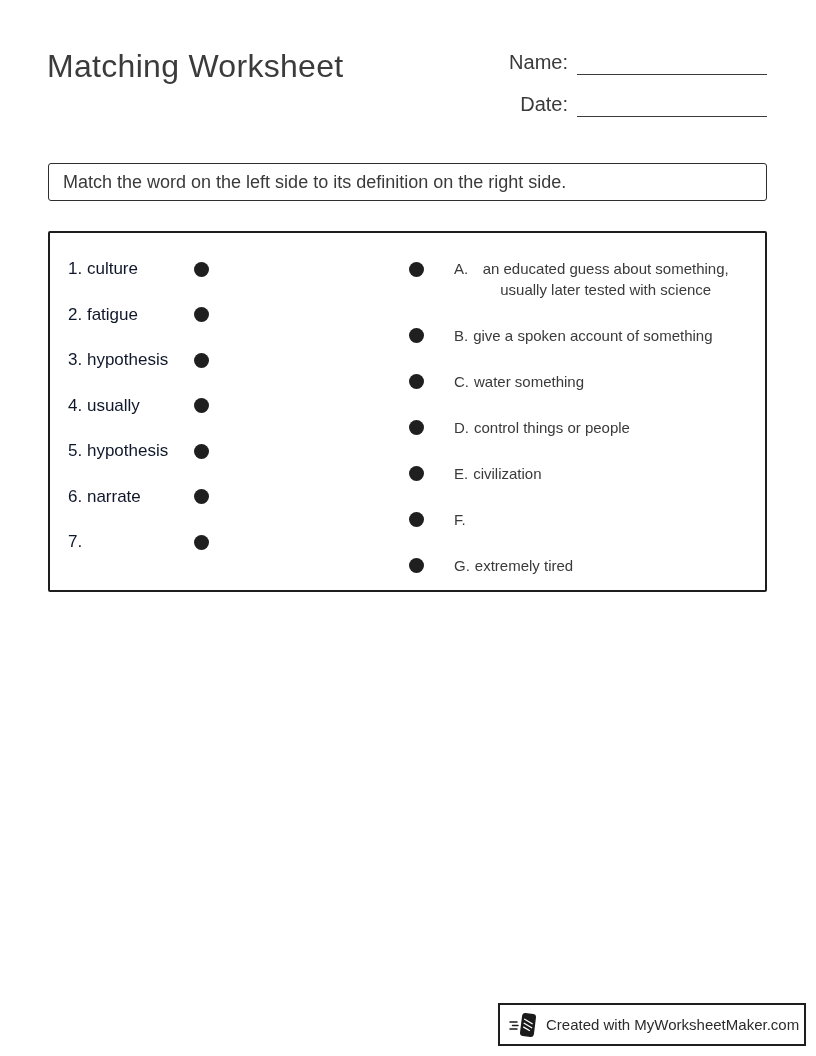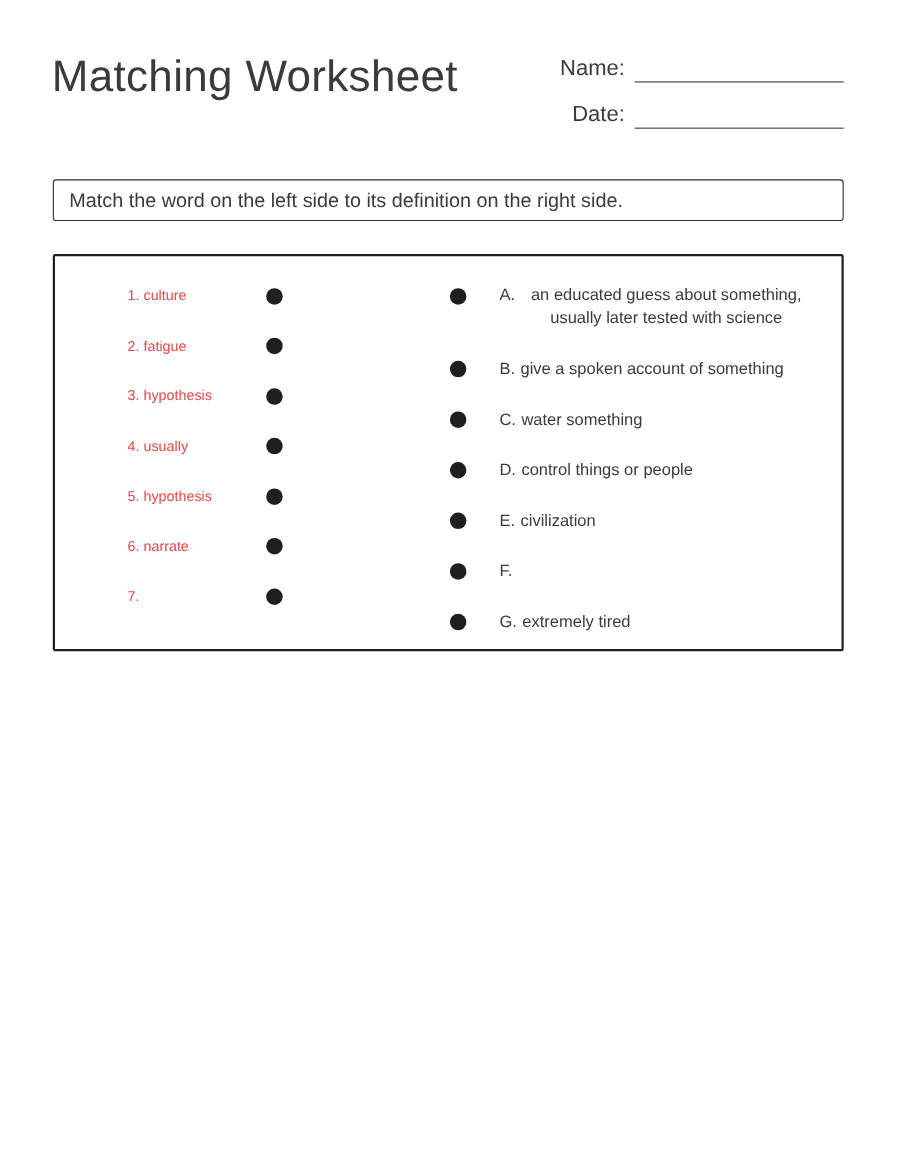--- a/index.html
+++ b/index.html
@@ -11,21 +11,21 @@
   .page {
     position:relative;
     width:816px; height:1056px;
     background:#ffffff;
     overflow:hidden;
   }
 
   
   .title {
     position:absolute; left:47px; top:48px;
-    font-size:40px; font-weight:400; color:#3b3b3b;
+    font-size:32px; font-weight:400; color:#3b3b3b;
     letter-spacing:0.3px;
   }
   .name-date {
     position:absolute; right:49px; top:48px;
   }
   .nd-row {
     display:flex; align-items:flex-end; justify-content:flex-end;
     margin-bottom:15px;
   }
   .nd-label {
@@ -58,21 +58,21 @@
     padding:26px 20px 24px 18px;
   }
   .left-col {
     width:341px; flex:none;
     display:flex; flex-direction:column; gap:25.5px;
   }
   .word-row {
     display:flex; align-items:center; height:20px;
   }
   .word-label {
-    width:126px; font-size:13px; line-height:20px; color:#ef4444;margin-left:48px;
+    width:126px; font-size:17px; line-height:20px; color:#0f172a;
   }
   .dot {
     width:15px; height:15px; flex:none;
     background:#1f1f1f; border-radius:50%;
   }
   .right-col {
     flex:1;
     display:flex; flex-direction:column; gap:25.5px;
   }
   .def-row {
@@ -199,14 +199,30 @@
         <span class="dot"></span>
         <span class="def-text">
           <span class="def-letter">G.</span>
           <span class="def-body">extremely tired</span>
         </span>
       </div>
     </div>
 
   </div>
 
+  <div class="footer-box">
+    <span class="footer-icon">
+      <svg width="30" height="30" viewBox="0 0 30 30" aria-hidden="true">
+        <g stroke="#1a1a1a" stroke-width="1.5" stroke-linecap="round">
+          <line x1="1" y1="12" x2="8" y2="12"></line>
+          <line x1="3.5" y1="15.5" x2="9" y2="15.5"></line>
+          <line x1="1" y1="19" x2="8" y2="19"></line>
+        </g>
+        <g transform="rotate(7 19 15)">
+          <rect x="12" y="3.5" width="14" height="23" rx="3" fill="#1a1a1a"></rect>
+          <path d="M14.5 9.5 L23.5 13.5 M14.5 13.5 L23.5 17.5 M14.5 17.5 L21.5 20.5" stroke="#ffffff" stroke-width="1.3" fill="none"></path>
+        </g>
+      </svg>
+    </span>
+    <span class="footer-text">Created with MyWorksheetMaker.com</span>
+  </div>
 
 </div>
 
 </body></html>

